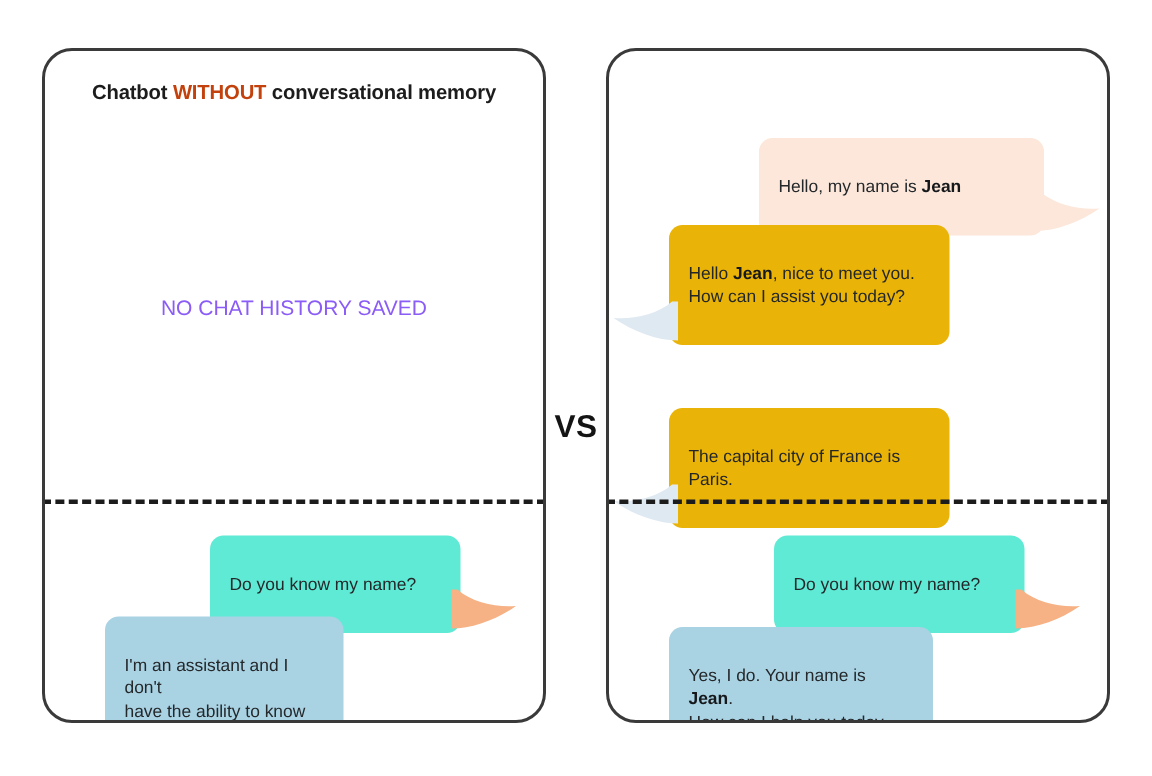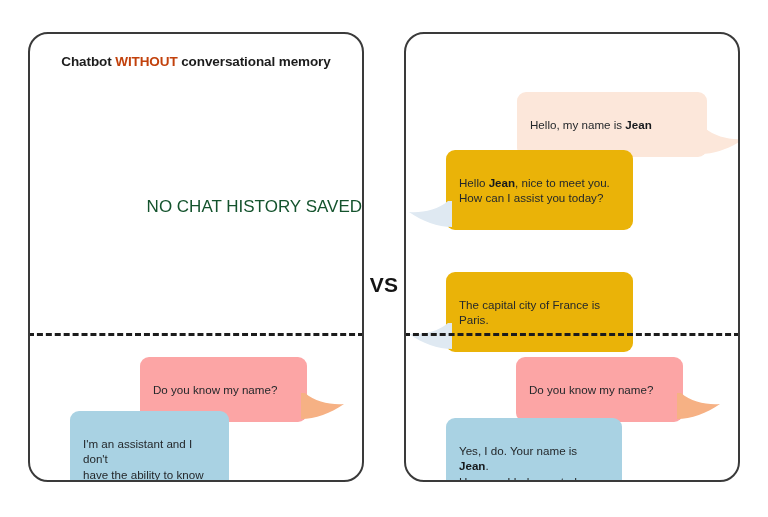--- a/index.html
+++ b/index.html
@@ -70,23 +70,23 @@
     letter-spacing: 0.3px;
     margin-top: 32px;
   }
 
   
   .no-history {
     position: absolute;
     top: 163px;
     left: 0;
     width: 100%;
-    text-align: right;
-    font-size: 17px;
-    color: #14532d;
+    text-align: center;
+    font-size: 14px;
+    color: #8b5cf6;
   }
 
   
   .bubble {
     position: absolute;
     border-radius: 9px;
     box-sizing: border-box;
     padding: 9px 13px;
     font-size: 11.6px;
     line-height: 1.34;
@@ -101,21 +101,21 @@
     width: 44px;
     height: 30px;
     bottom: -1px;
     overflow: visible;
     pointer-events: none;
   }
   .bubble.right .tail { right: -38px; }
   .bubble.left  .tail { left: -38px; transform: scaleX(-1); }
 
   .c-peach  { background: #fce7da; }
-  .c-orange { background: #fca5a5; }
+  .c-orange { background: #5eead4; }
   .c-bluelt { background: #eab308; }
   .c-blue   { background: #a9d2e3; }
 </style>
 </head>
 <body>
 
 <div class="stage">
 
   <div class="panel panel-left">
 
@@ -143,21 +143,21 @@
       </svg>
     </div>
 
   </div>
 
   <div class="vs-label">VS</div>
 
   <div class="panel panel-right">
 
 
-    <div class="bubble right c-peach" style="left:111px; top:58px; width:190px;">
+    <div class="bubble right c-peach" style="left:100px; top:58px; width:190px;">
       <span>Hello, my name is </span><b>Jean</b>
       <svg class="tail" viewBox="0 0 44 30">
         <path d="M0,0 L0,26 C14,26 30,20 43,11 C30,12 14,9 4,0 Z" fill="#fce7da"></path>
       </svg>
     </div>
 
     <div class="bubble left c-bluelt" style="left:40px; top:116px; width:187px;">
       <span>Hello </span><b>Jean</b><span>, nice to meet you.
 How can I assist you today?</span>
       <svg class="tail" viewBox="0 0 44 30">

